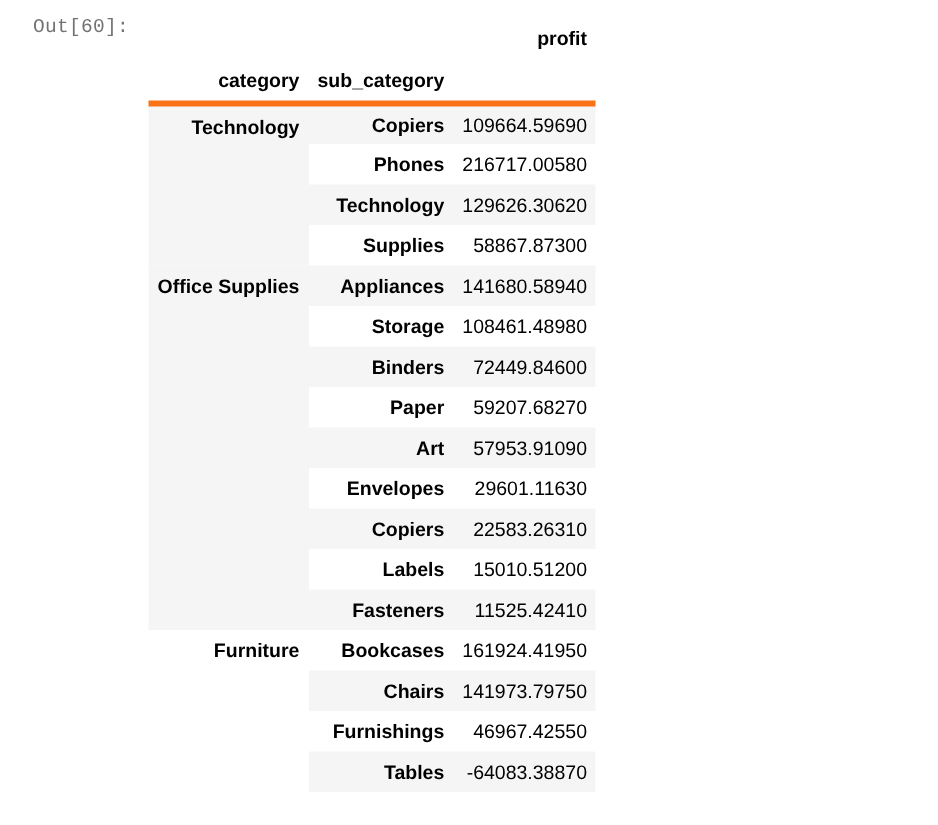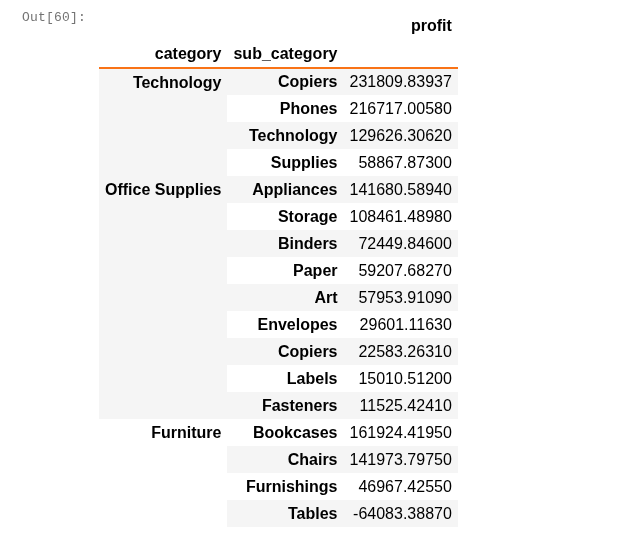--- a/index.html
+++ b/index.html
@@ -23,37 +23,37 @@
       font-size: 13px;
       color: #737373;
       letter-spacing: 0.2px;
     }
     table.df {
       position: absolute;
       left: 99px;
       top: 12px;
       border-collapse: collapse;
       border-spacing: 0;
-      font-size: 16px;
+      font-size: 13px;
     }
     table.df th, table.df td {
       padding: 0 6px;
       white-space: nowrap;
       text-align: right;
       vertical-align: middle;
       line-height: 14px;
     }
     table.df thead th {
       font-weight: bold;
       background: #ffffff;
     }
     table.df thead tr.hdr1 th { height: 28px; }
     table.df thead tr.hdr2 th {
       height: 27px;
-      border-bottom: 2px solid #f97316;
+      border-bottom: 4px solid #f97316;
     }
     table.df tbody tr { height: 27px; }
     table.df tbody th { font-weight: bold; }
     table.df tbody tr:nth-child(odd) th,
     table.df tbody tr:nth-child(odd) td { background: #f5f5f5; }
     table.df tbody tr:nth-child(even) th,
     table.df tbody tr:nth-child(even) td { background: #ffffff; }
     .col-cat { width: 88px; }
     .col-sub { width: 77px; }
     .col-val { width: 77px; }
@@ -75,21 +75,21 @@
       <th class="col-cat">category</th>
       <th class="col-sub">sub_category</th>
       <th class="col-val"></th>
     </tr>
   </thead>
   <tbody>
 
     <tr>
       <th class="cat-cell" rowspan="4">Technology</th>
       <th>Copiers</th>
-      <td>231809.83937</td>
+      <td>109664.59690</td>
     </tr>
     <tr>
       <th>Phones</th>
       <td>216717.00580</td>
     </tr>
     <tr>
       <th>Technology</th>
       <td>129626.30620</td>
     </tr>
     <tr>

